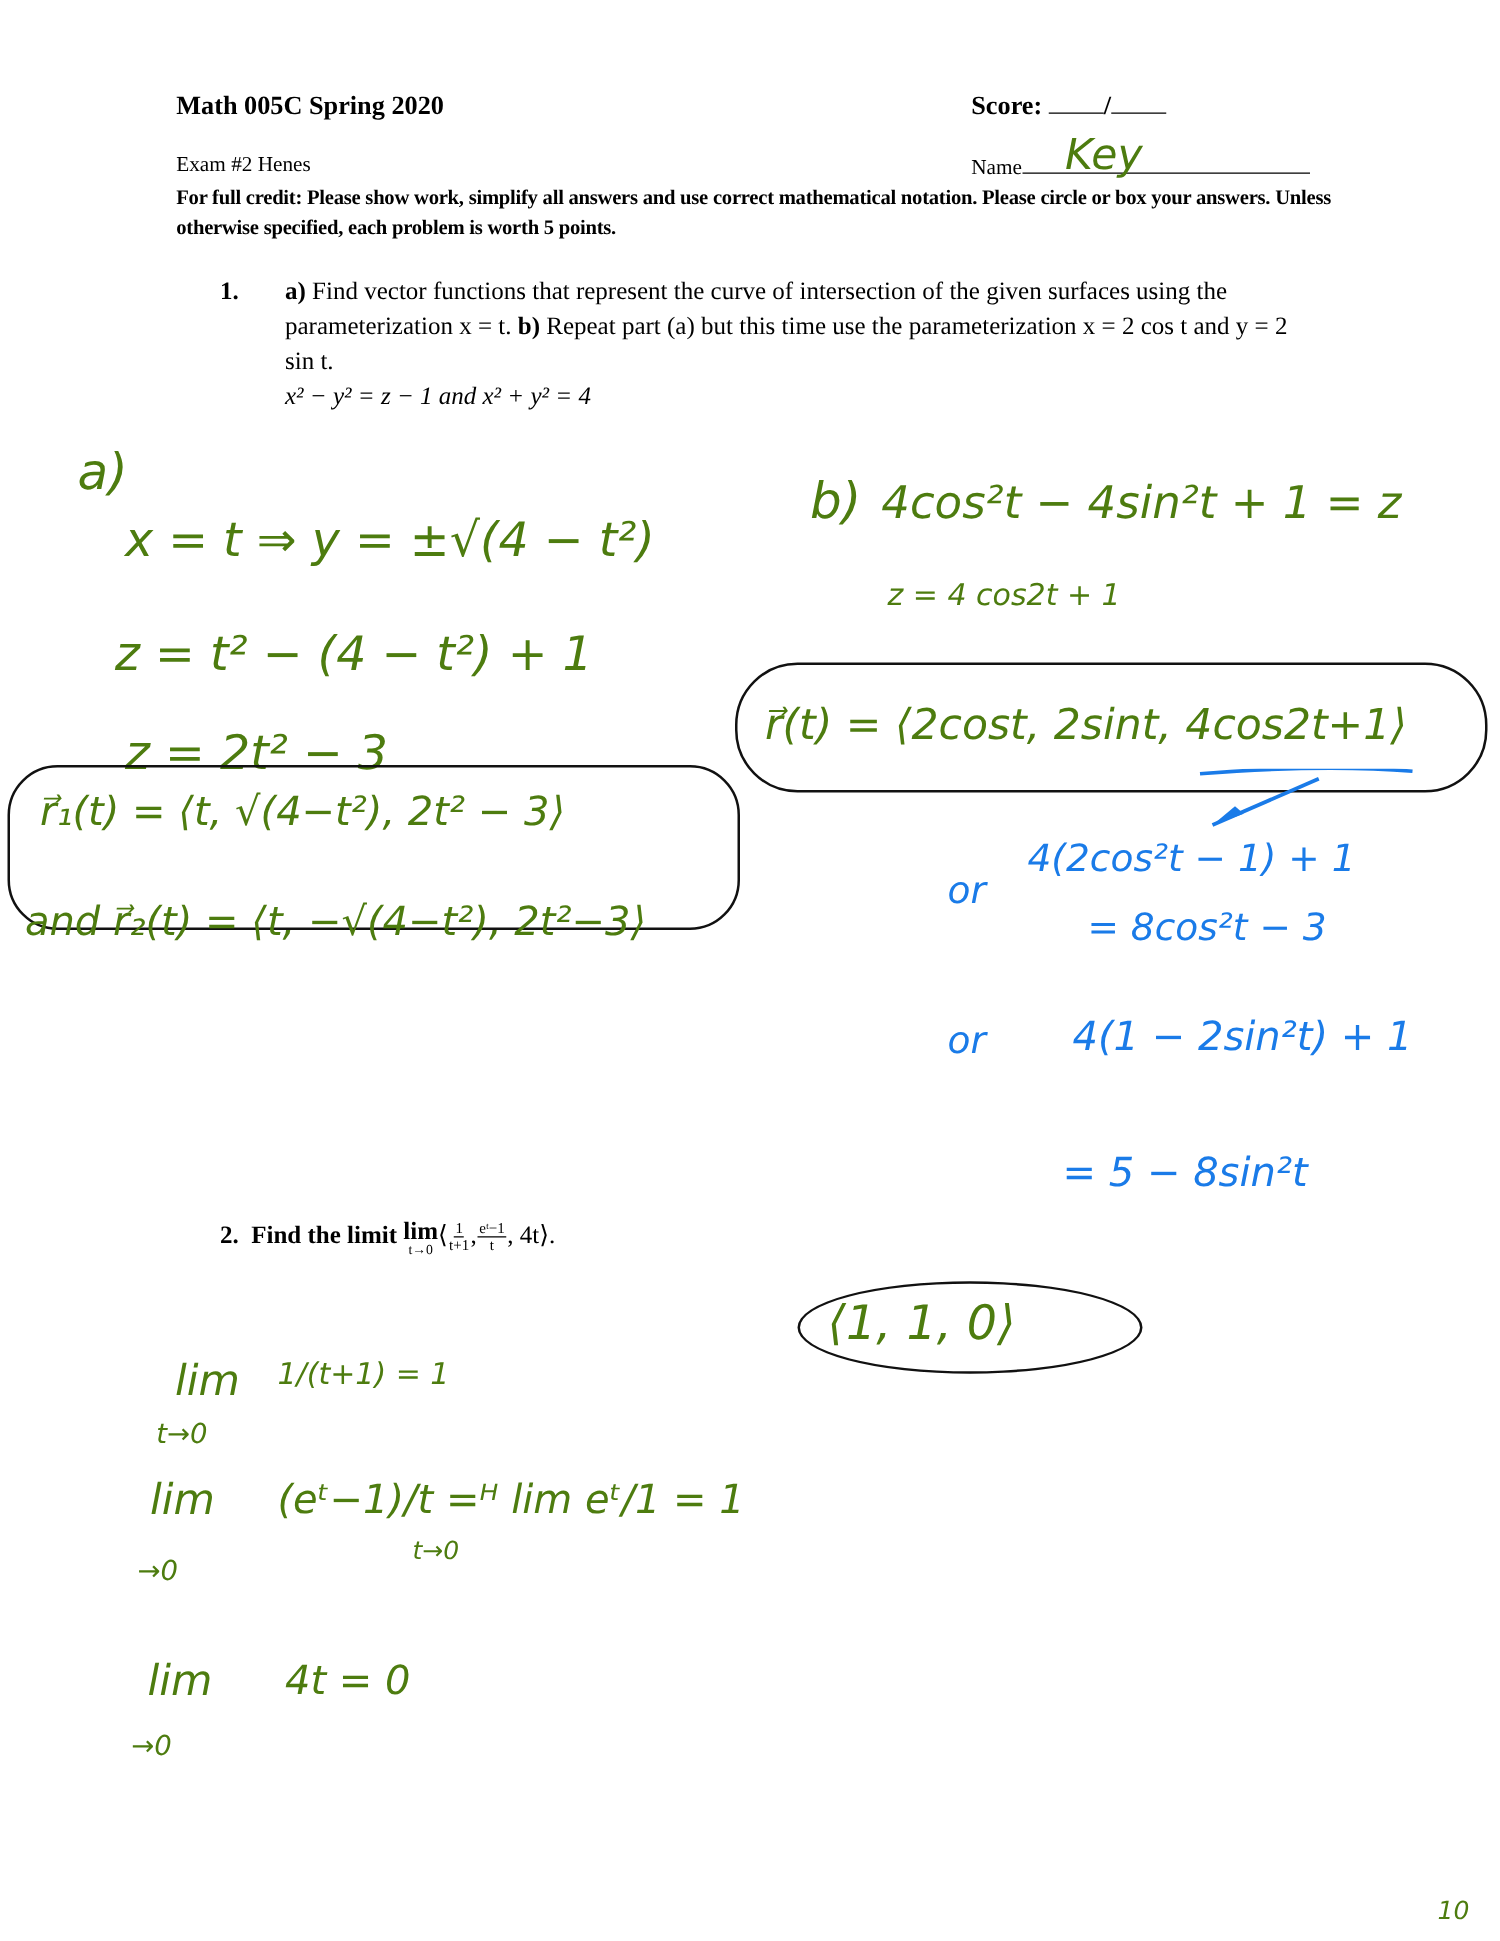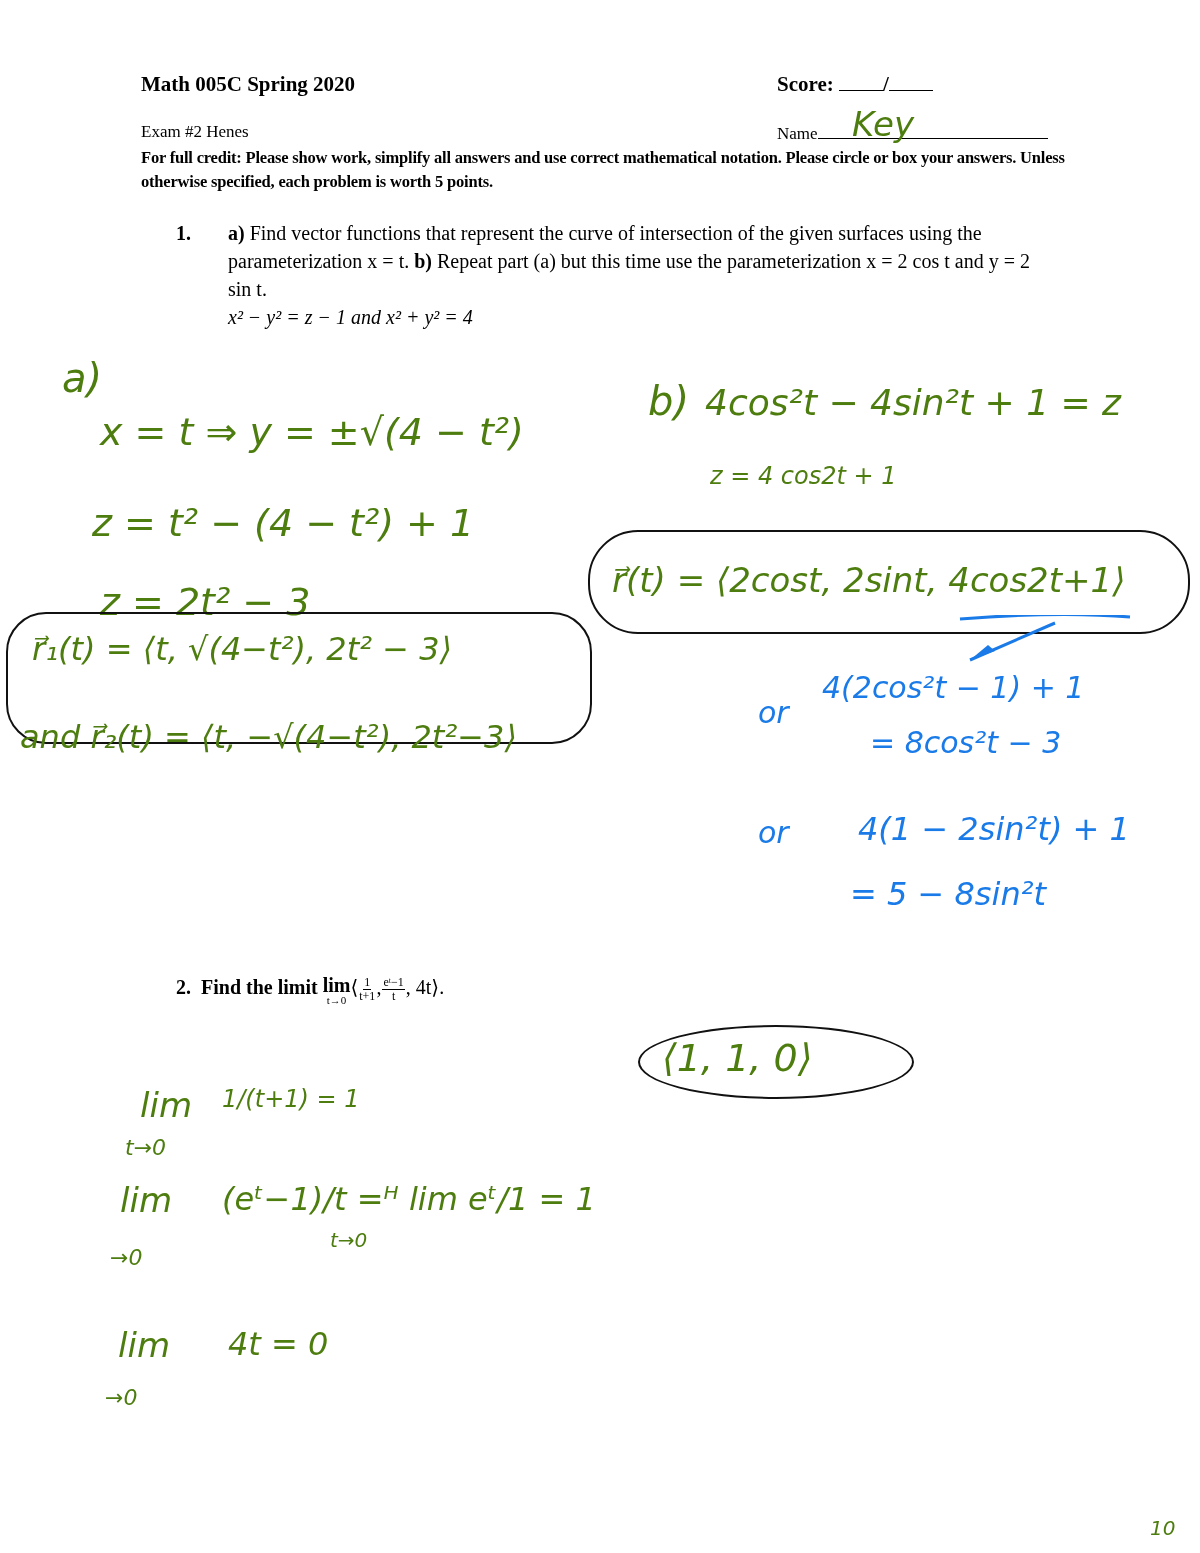--- a/index.html
+++ b/index.html
@@ -72,21 +72,21 @@
   <path d="M20 4 Q120 -4 190 2" stroke="#1a7be8" stroke-width="3" fill="none"></path>
   <path d="M115 8 L30 45" stroke="#1a7be8" stroke-width="3" fill="none"></path>
   <path d="M30 45 L55 36 L48 30 Z" fill="#1a7be8"></path>
 </svg>
 
 <div class="abs hw ink-blue" style="left:758px;top:695px;font-size:30px;">or</div>
 <div class="abs hw ink-blue" style="left:822px;top:670px;font-size:30px;">4(2cos²t − 1) + 1</div>
 <div class="abs hw ink-blue" style="left:870px;top:725px;font-size:30px;">= 8cos²t − 3</div>
 <div class="abs hw ink-blue" style="left:758px;top:815px;font-size:30px;">or</div>
 <div class="abs hw ink-blue" style="left:858px;top:810px;font-size:32px;">4(1 − 2sin²t) + 1</div>
-<div class="abs hw ink-blue" style="left:850px;top:875px;font-size:32px;">= 5 − 8sin²t</div>
+<div class="abs hw ink-blue" style="left:850px;top:919px;font-size:32px;">= 5 − 8sin²t</div>
 
 <div class="abs q2">
   <span class="num">2.</span>&nbsp;
   <b>Find the limit</b>
   <span class="lim">
     <b>lim</b>
     <span class="sub">t→0</span>
   </span><span>⟨</span><span class="frac">
       <span class="n">1</span>
       <span>t+1</span>

